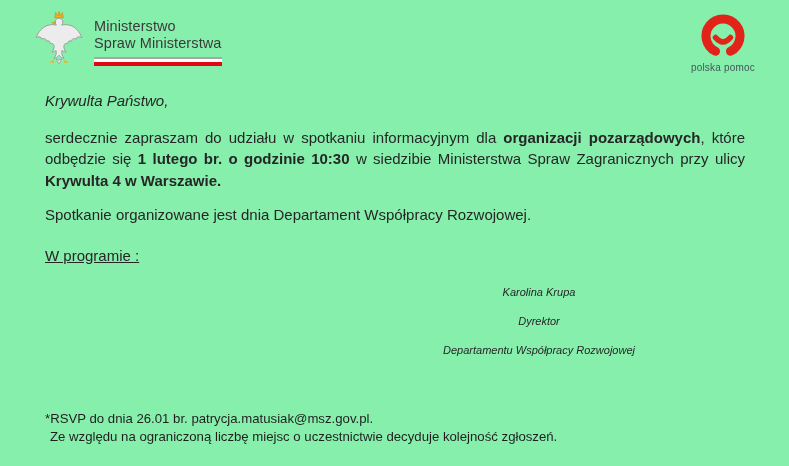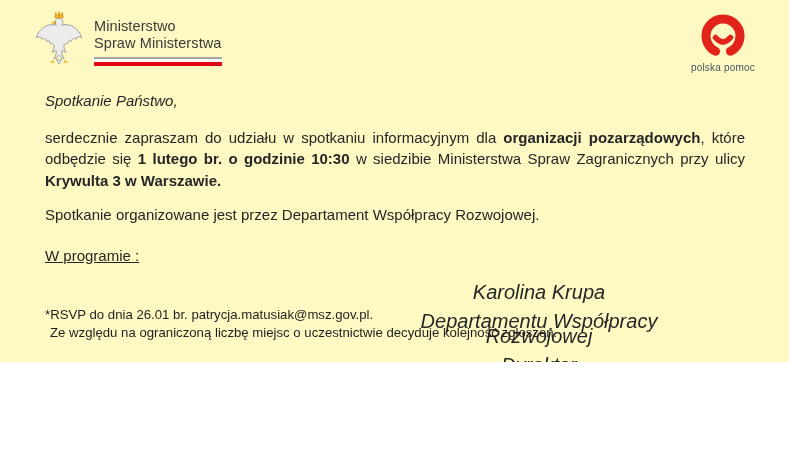--- a/index.html
+++ b/index.html
@@ -1,20 +1,20 @@
 <!DOCTYPE html>
 <html lang="pl"><head>
 <meta charset="utf-8">
 <style>
   html, body { margin: 0; padding: 0; background: #ffffff; }
   .page {
     position: relative;
     width: 789px;
-    height: 362px;
-    background: #fef9c3;
+    height: 466px;
+    background: #86efac;
     font-family: "Liberation Sans", sans-serif;
     color: #262626;
     overflow: hidden;
     box-sizing: border-box;
   }
 
   
   .header {
     display: flex;
     justify-content: space-between;
@@ -78,21 +78,21 @@
     list-style: disc;
   }
   ul.agenda li { padding-left: 2px; margin: 0; }
 
   
   .signature {
     width: 320px;
     margin: 0 46px 0 auto;
     text-align: center;
     font-style: italic;
-    font-size: 20px;
+    font-size: 11px;
   }
   .signature div { margin-bottom: 14px; line-height: 15px; }
   .signature div:last-child { margin-bottom: 0; }
 
   
   .footnote {
     position: absolute;
     left: 45px;
     right: 30px;
     bottom: 20px;
@@ -169,33 +169,33 @@
 
           <path d="M16.5 25.5 Q24 34.5 31.5 25.5" fill="none" stroke="#e2231a" stroke-width="5.5" stroke-linecap="round"></path>
         </svg>
       </div>
       <div class="pp-label">polska pomoc</div>
     </div>
   </div>
 
   <div class="letter-body">
 
-    <p class="salutation">Spotkanie Państwo,</p>
-
-    <p class="invitation"><span>serdecznie zapraszam do udziału w spotkaniu informacyjnym dla </span><b>organizacji pozarządowych</b><span>, które odbędzie się </span><b>1 lutego br. o godzinie 10:30</b><span> w siedzibie Ministerstwa Spraw Zagranicznych przy ulicy </span><b>Krywulta 3 w Warszawie.</b></p>
-
-    <p class="organizer">Spotkanie organizowane jest przez Departament Współpracy Rozwojowej.</p>
+    <p class="salutation">Krywulta Państwo,</p>
+
+    <p class="invitation"><span>serdecznie zapraszam do udziału w spotkaniu informacyjnym dla </span><b>organizacji pozarządowych</b><span>, które odbędzie się </span><b>1 lutego br. o godzinie 10:30</b><span> w siedzibie Ministerstwa Spraw Zagranicznych przy ulicy </span><b>Krywulta 4 w Warszawie.</b></p>
+
+    <p class="organizer">Spotkanie organizowane jest dnia Departament Współpracy Rozwojowej.</p>
 
     <p class="agenda-heading">W programie :</p>
 
 
     <div class="signature">
       <div>Karolina Krupa</div>
+      <div>Dyrektor</div>
       <div>Departamentu Współpracy Rozwojowej</div>
-      <div>Dyrektor</div>
     </div>
   </div>
 
   <div class="footnote">
     <div class="footnote-line1">*RSVP do dnia 26.01 br. patrycja.matusiak@msz.gov.pl.</div>
     <div class="footnote-line2">Ze względu na ograniczoną liczbę miejsc o uczestnictwie decyduje kolejność zgłoszeń.</div>
   </div>
 
 </div>
 

